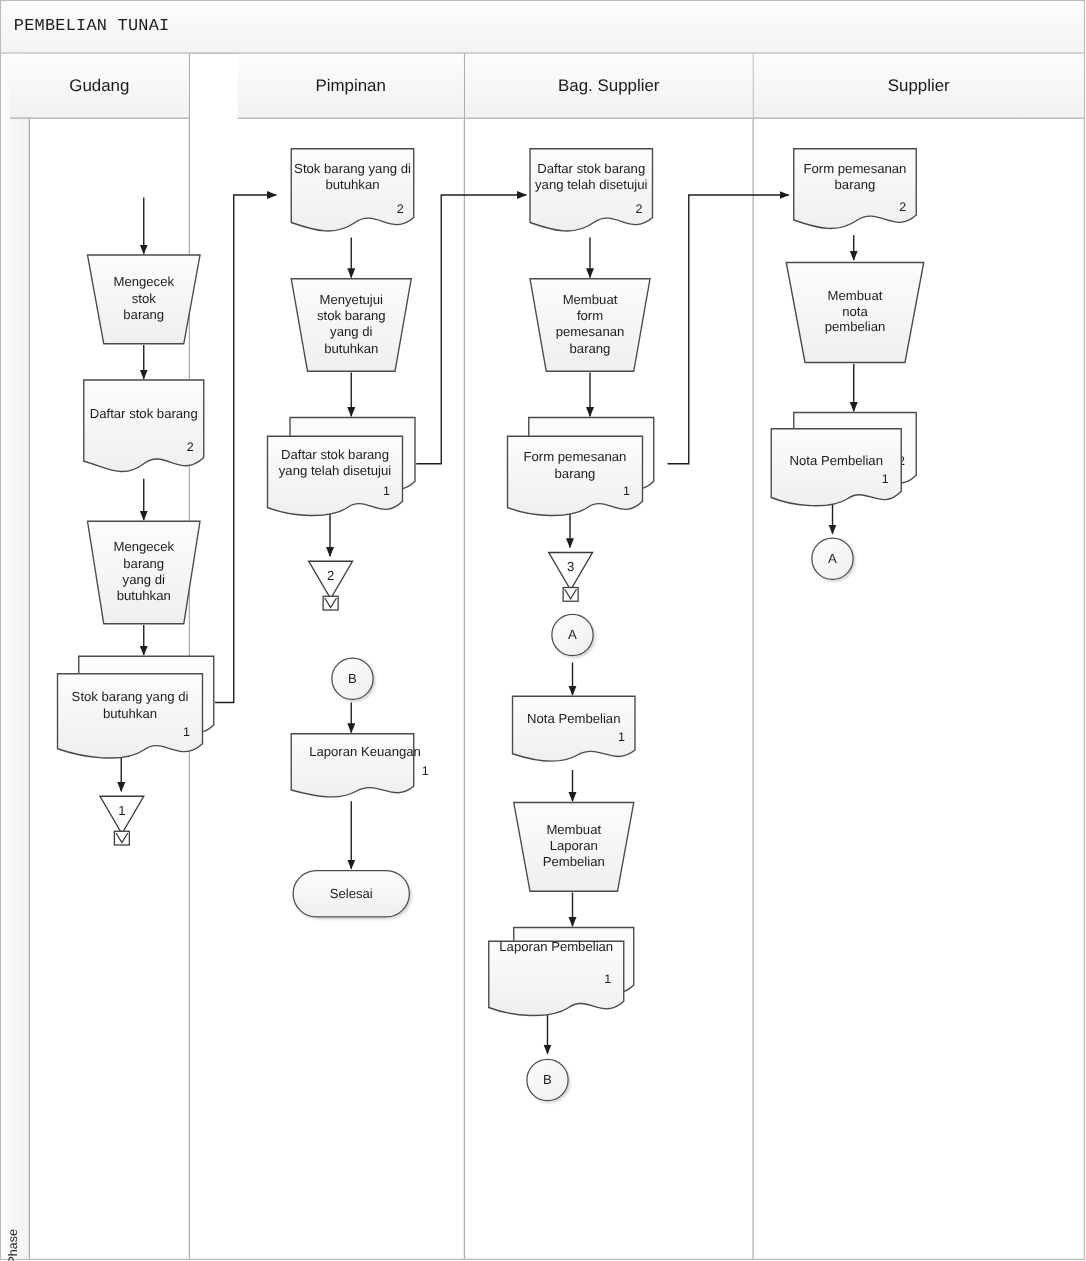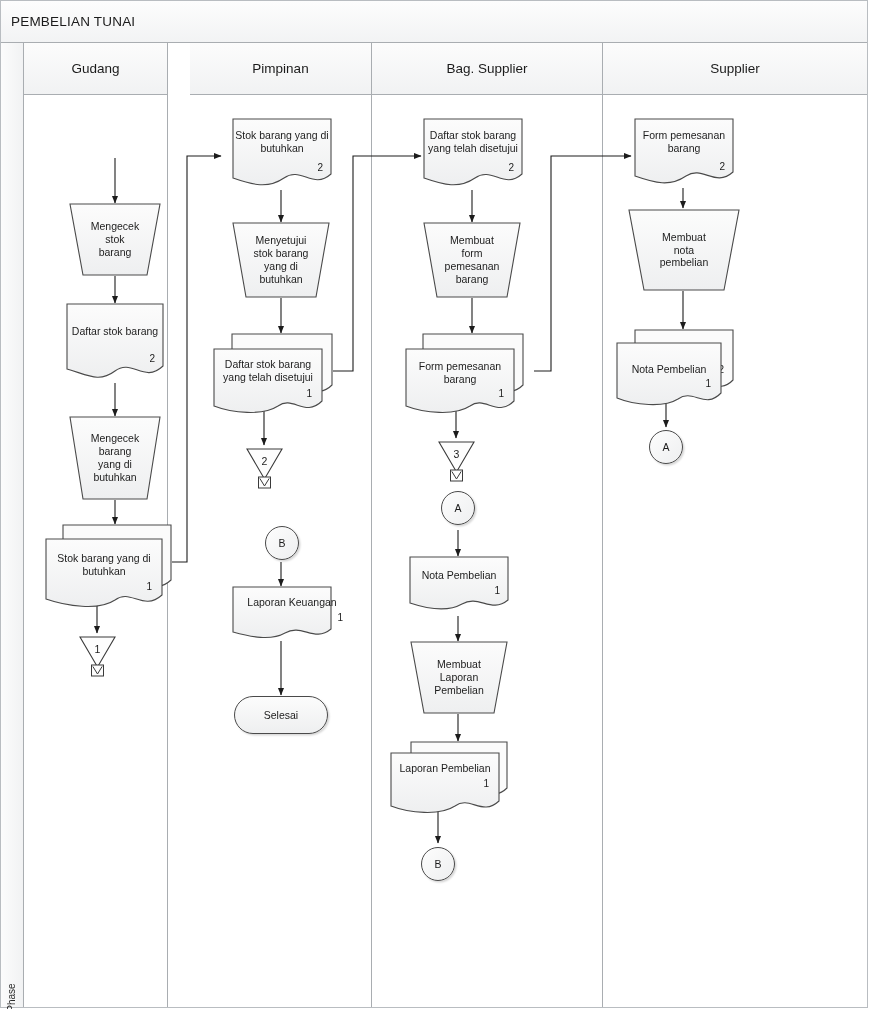--- a/index.html
+++ b/index.html
@@ -6,21 +6,21 @@
   body{font-family:"Liberation Sans","DejaVu Sans",sans-serif;}
   #page{position:relative;width:869px;height:1009px;overflow:hidden;background:#fff;}
 
   
   #frame{position:absolute;left:0;top:0;width:868px;height:1008px;border:1px solid #b9bdc1;box-sizing:border-box;}
 
   
   #title-band{position:absolute;left:1px;top:1px;width:866px;height:42px;
       background:linear-gradient(to bottom,#fdfdfd 0%,#f2f3f4 100%);
       border-bottom:1px solid #a9adb1;box-sizing:border-box;}
-  #title-text{position:absolute;left:10px;top:13px;font-size:13.5px;color:#1b1b1b;letter-spacing:.2px;}
+  #title-text{position:absolute;left:10px;top:13px;font-size:13.5px;color:#1b1b1b;letter-spacing:.2px;font-family:Liberation Mono, monospace;}
 
   
   #phase-band{position:absolute;left:1px;top:43px;width:23px;height:964px;
       background:linear-gradient(to right,#fcfcfc 0%,#f1f2f3 100%);
       border-right:1px solid #a9adb1;box-sizing:border-box;}
   #phase-text{position:absolute;left:-13px;bottom:4px;width:46px;text-align:center;
       font-size:10px;color:#2b2b2b;transform:rotate(-90deg);transform-origin:center center;}
 
   
   .lane{position:absolute;top:43px;height:964px;box-sizing:border-box;border-right:1px solid #a9adb1;}
@@ -71,21 +71,21 @@
   <div id="frame"></div>
 
   <div id="title-band">
     <div id="title-text">PEMBELIAN TUNAI</div>
   </div>
 
   <div id="phase-band">
     <div id="phase-text">Phase</div>
   </div>
 
-  <div class="lane" style="left:24px;width:144px;">
+  <div class="lane" style="left:8px;width:144px;">
     <div class="lane-head">
       <span>Gudang</span>
     </div>
   </div>
   <div class="lane" style="left:190px;width:182px;">
     <div class="lane-head">
       <span>Pimpinan</span>
     </div>
   </div>
   <div class="lane" style="left:372px;width:231px;">
@@ -388,21 +388,21 @@
   <div class="node docwrap" style="left:390px;top:752px;width:110px;height:65px;">
     <svg width="110" height="65" viewBox="0 0 110 65">
         <path d="M1,1 L109,1 L109,49 C92,65 80,43 65,54 C50,64 19,61 1,54 z" fill="url(#bd4)" stroke="#4a4a4a" stroke-width="1.1"></path>
       <defs>
           <linearGradient id="bd4" x1="0" y1="0" x2="0" y2="1">
         <stop offset="0" stop-color="#fcfcfc"></stop>
             <stop offset="1" stop-color="#eeeff0"></stop>
           </linearGradient>
         </defs>
     </svg>
-    <div class="lbl" style="align-items:flex-start;padding-top:10px;">Laporan Pembelian</div>
+    <div class="lbl" style="align-items:flex-start;">Laporan Pembelian</div>
     <div class="doc-num" style="right:11px;top:26px;">1</div>
   </div>
 
   <div class="node conn" style="left:421px;top:847px;width:34px;height:34px;">
     <div class="lbl">B</div>
   </div>
 
   <div class="node docwrap" style="left:634px;top:118px;width:100px;height:70px;">
     <svg width="100" height="70" viewBox="0 0 100 70">
         <path d="M1,1 L99,1 L99,54 C81,70 69,47 52,58 C36,69 21,65 1,58 z" fill="url(#sd1)" stroke="#4a4a4a" stroke-width="1.1"></path>

